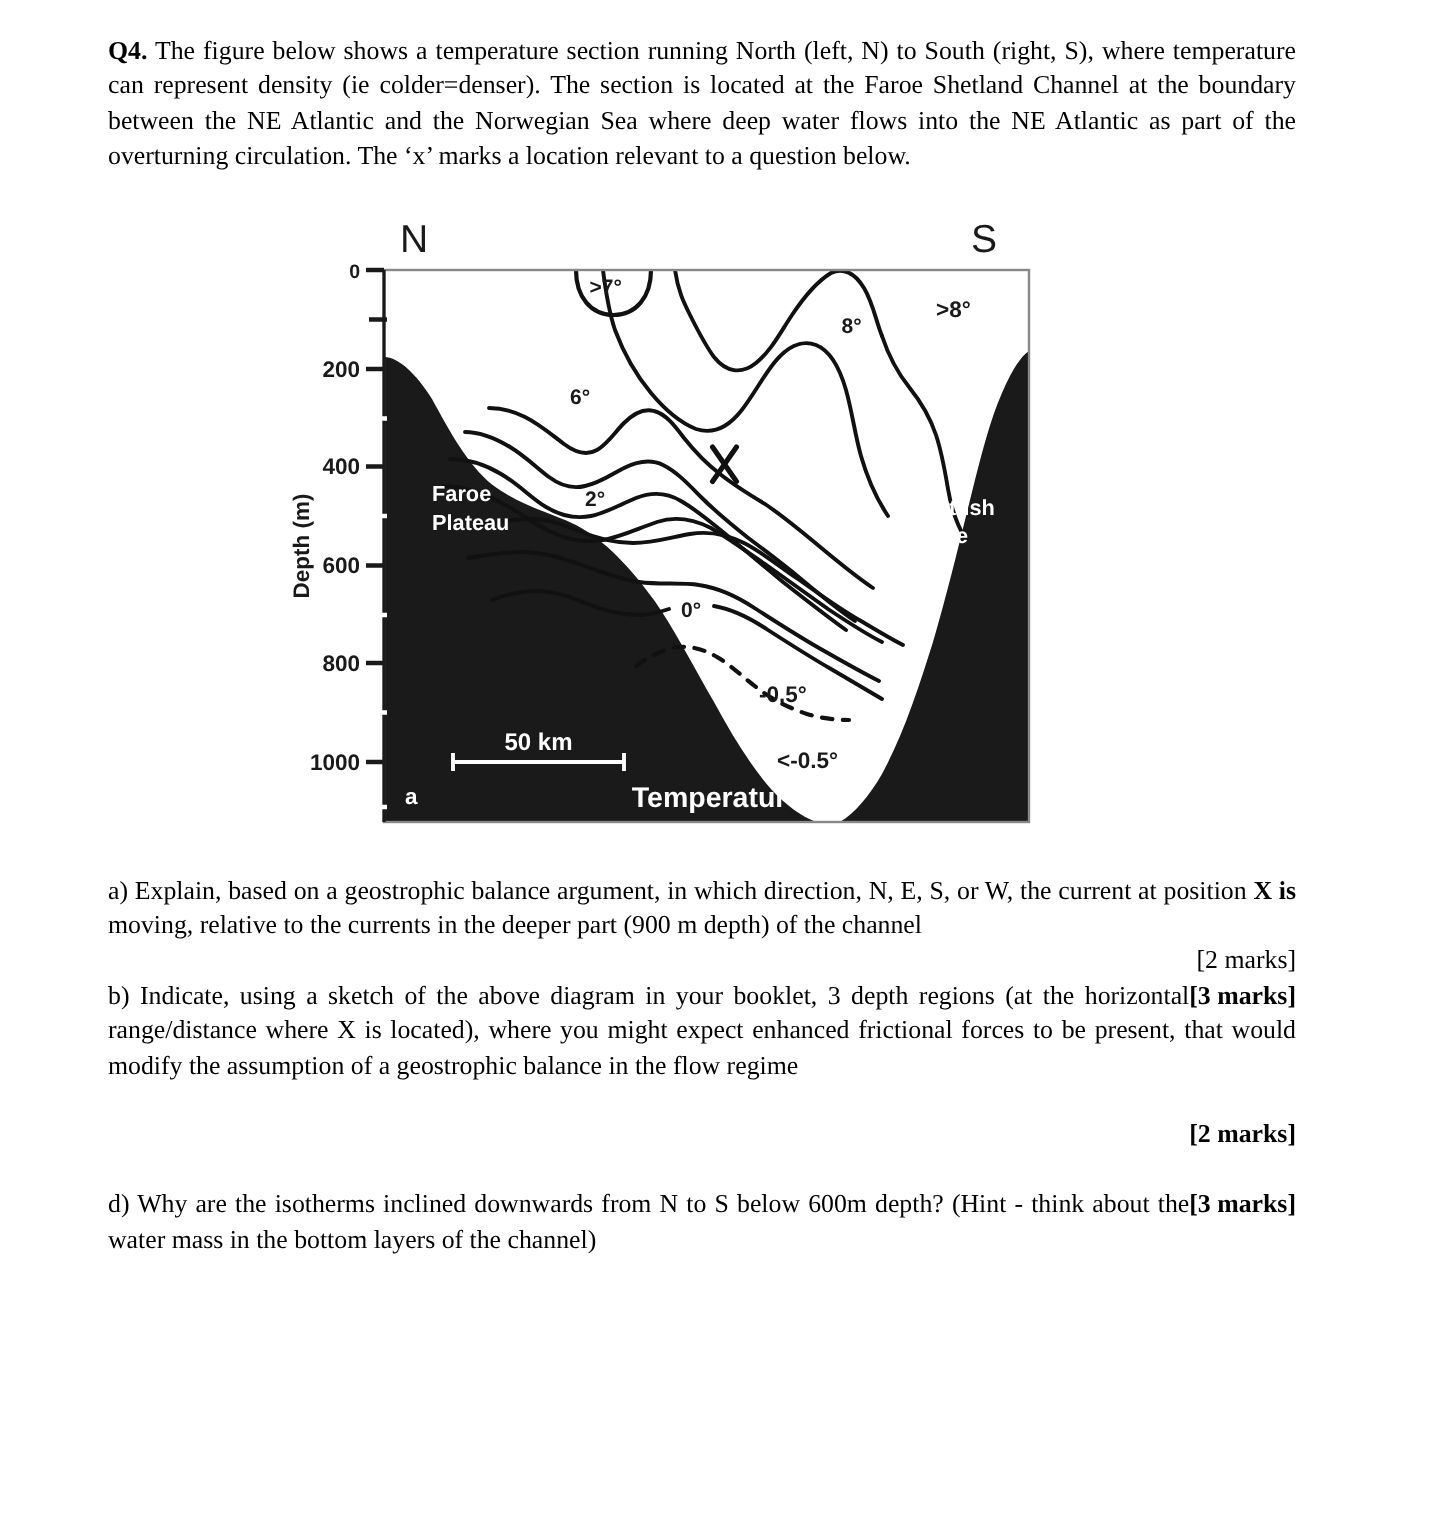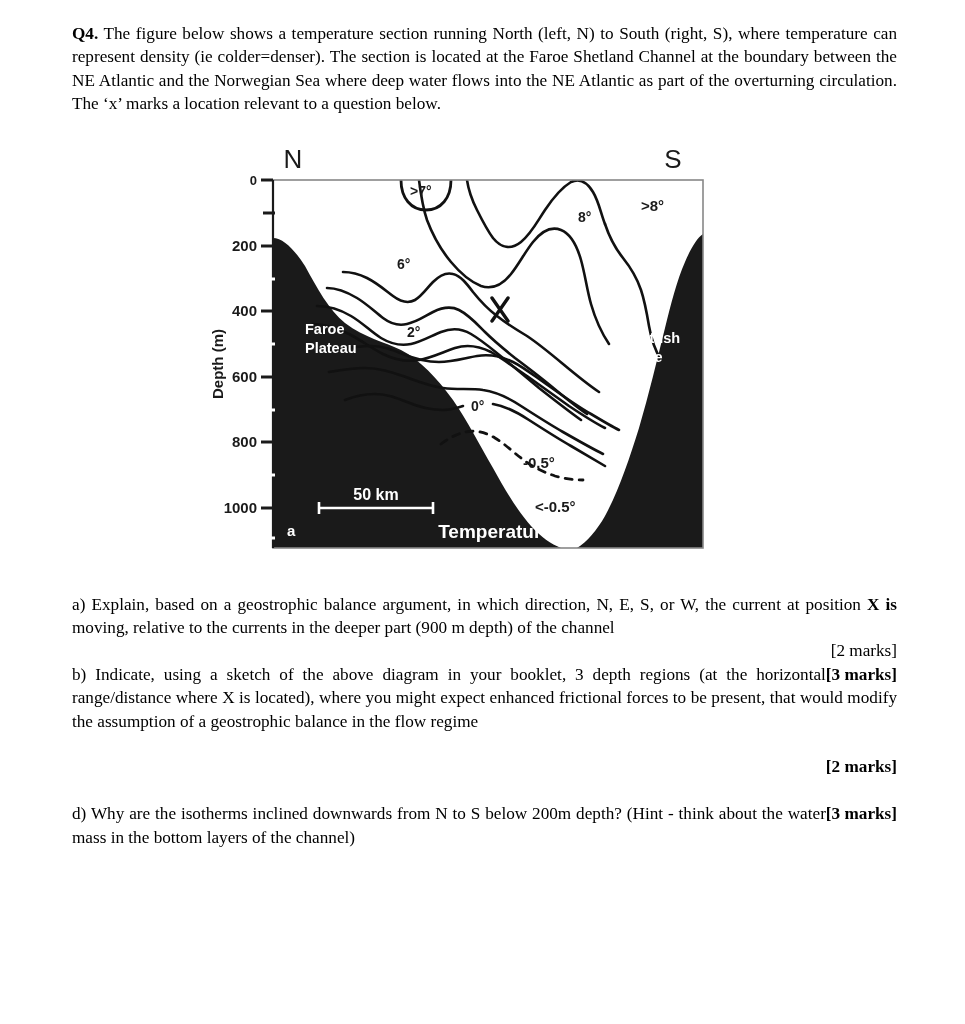--- a/index.html
+++ b/index.html
@@ -14,21 +14,21 @@
     font-family: "Liberation Serif", serif;
     color: #000000;
     position: relative;
     overflow: hidden;
   }
   .page {
     position: relative;
     width: 965px;
     height: 1024px;
     box-sizing: border-box;
-    padding: 22px 68px 0 72px;
+    padding: 22px 101px 0 72px;
   }
   p.para {
     margin: 0;
     font-size: 17.2px;
     line-height: 23.4px;
     text-align: justify;
     text-justify: inter-word;
     hyphens: none;
   }
   .intro {
@@ -47,21 +47,21 @@
     width: 560px;
     height: 420px;
     font-family: "Liberation Sans", sans-serif;
   }
   .fig-svg {
     position: absolute;
     left: 0;
     top: 0;
   }
   .qblock {
-    margin-top: 35px;
+    margin-top: 24px;
   }
   .qblock.b { margin-top: 0px; }
   .qblock.c { margin-top: 22px; }
   .qblock.d { margin-top: 24px; }
   .marks-line {
     display: block;
     text-align: right;
     font-size: 17.2px;
     line-height: 23.4px;
   }
@@ -215,16 +215,16 @@
 
   <div class="qblock b clearfix">
     <p class="para"><span class="inline-marks">[3 marks]</span><span>b) Indicate, using a sketch of the above diagram in your booklet, 3 depth regions (at the horizontal range/distance where X is located), where you might expect enhanced frictional forces to be present, that would modify the assumption of a geostrophic balance in the flow regime</span></p>
   </div>
 
   <div class="qblock c clearfix">
     <p class="para"><span class="inline-marks">[2 marks]</span></p>
   </div>
 
   <div class="qblock d clearfix">
-    <p class="para"><span class="inline-marks">[3 marks]</span><span>d) Why are the isotherms inclined downwards from N to S below 200m depth?  (Hint - think about the water mass in the bottom layers of the channel)</span></p>
+    <p class="para"><span class="inline-marks">[3 marks]</span><span>d) Why are the isotherms inclined downwards from N to S below 600m depth?  (Hint - think about the water mass in the bottom layers of the channel)</span></p>
   </div>
 
 </div>
 
 </body></html>

